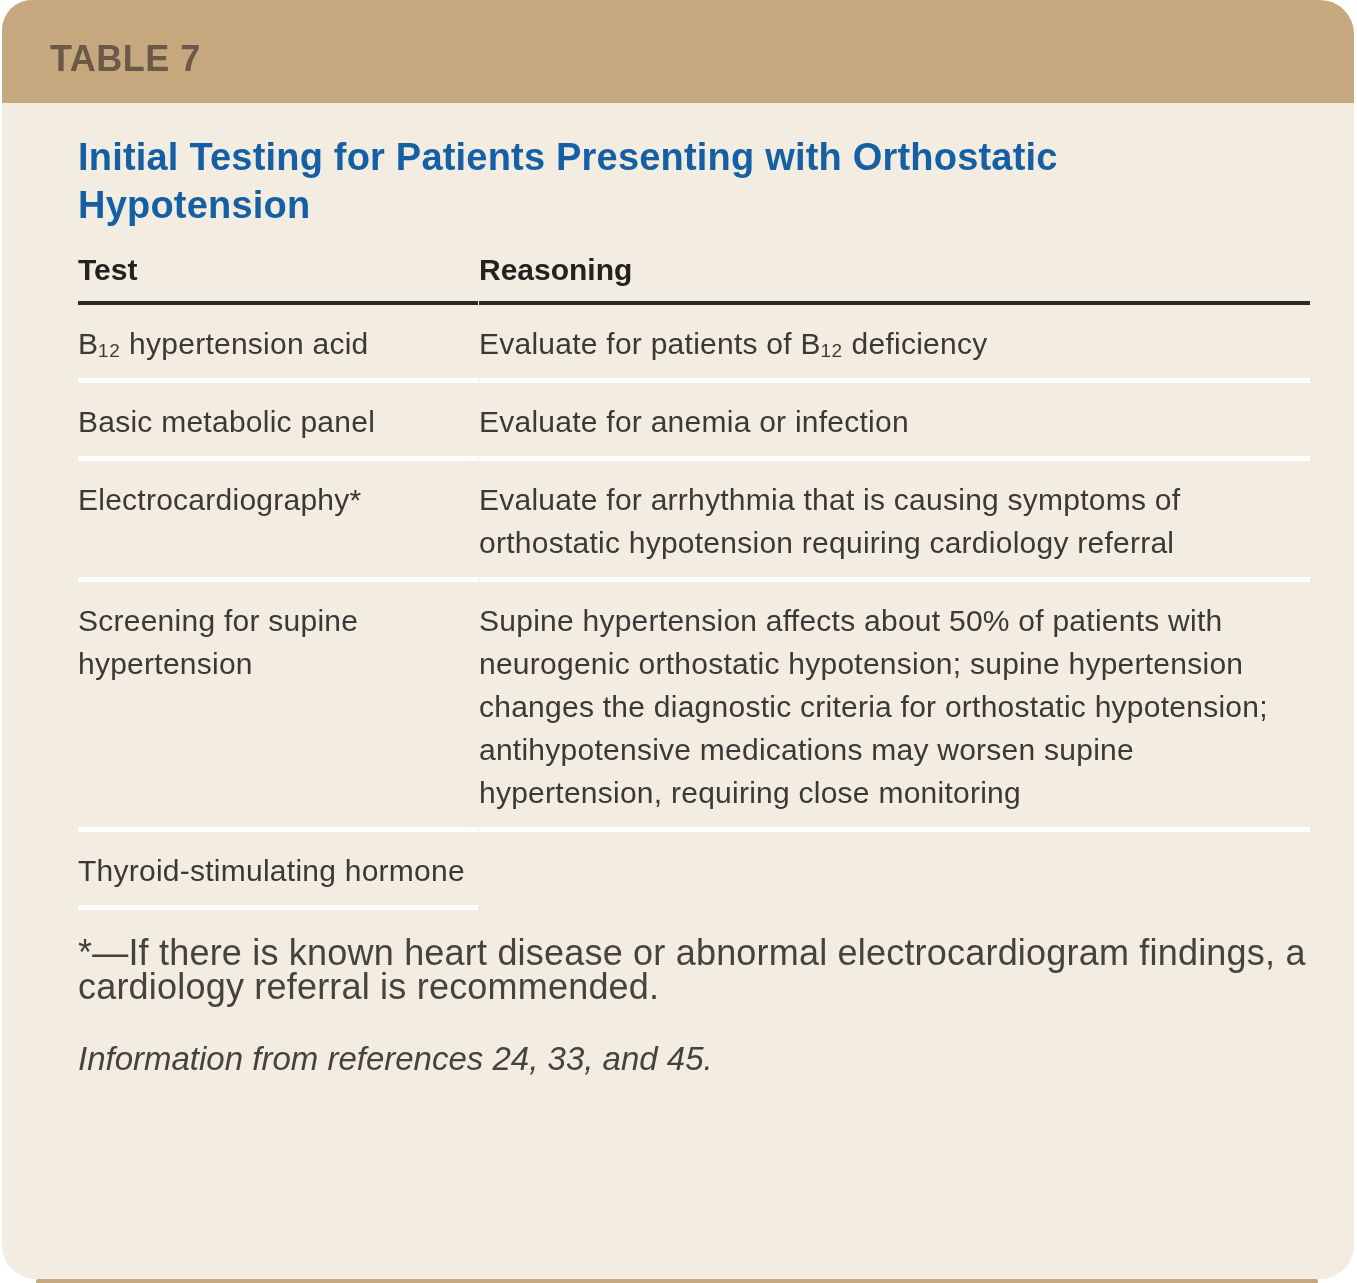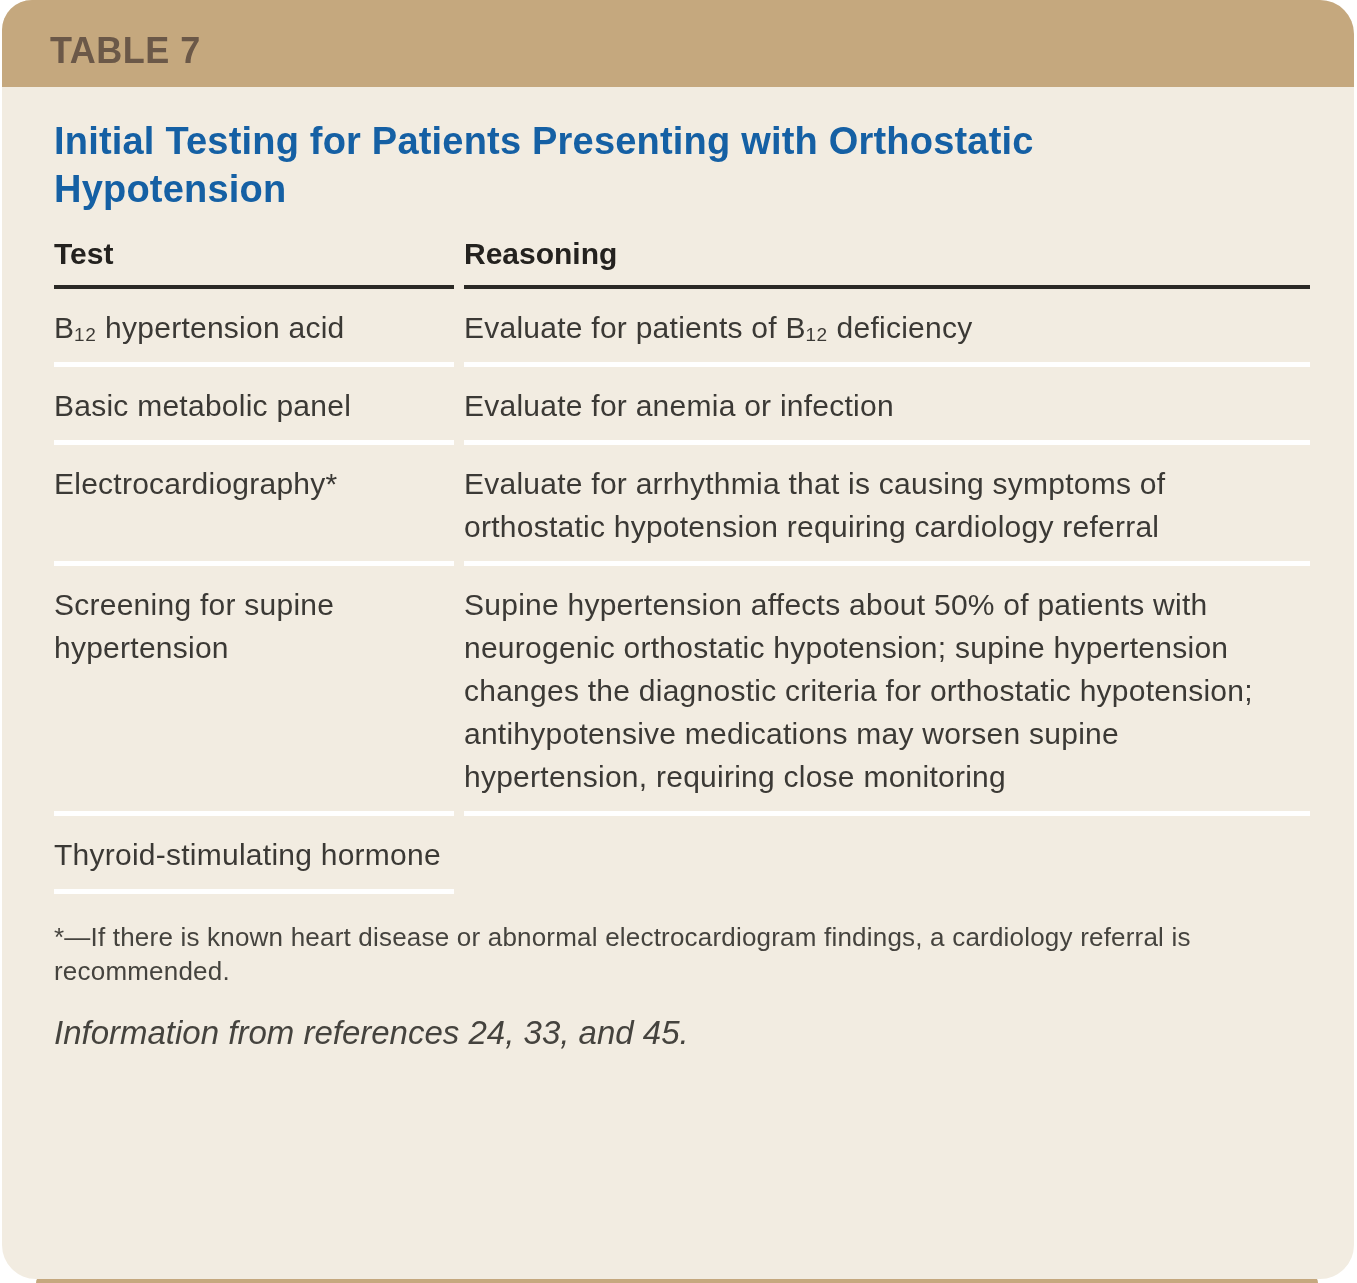--- a/index.html
+++ b/index.html
@@ -25,54 +25,54 @@
     position:absolute;left:36px;bottom:0;width:1282px;height:9px;
     background:var(--tan);border-radius:9px 9px 0 0;z-index:0;
   }
   .card{
     position:absolute;left:2px;top:0;width:1352px;height:1279px;
     background:var(--cream);
     border-radius:30px 34px 34px 34px;
     overflow:hidden;z-index:1;
   }
   .band{
-    height:87px;background:var(--tan);
+    height:103px;background:var(--tan);
     display:flex;align-items:center;
     padding:14px 48px 0 48px;
   }
   .band-label{
     font-size:36px;font-weight:bold;color:var(--brown);
     letter-spacing:0.5px;
   }
-  .card-body{padding:0 44px 0 52px;}
+  .card-body{padding:0 44px 0 76px;}
   .card-title{
     margin:30px 0 0 0;
     font-size:38px;line-height:48px;font-weight:bold;color:var(--blue);
     max-width:1180px;letter-spacing:0.2px;
   }
   .tbl{
     margin-top:24px;
     display:grid;
     grid-template-columns:400px 1fr;
-    column-gap:10px;
+    column-gap:1px;
   }
   .th{
     font-size:30px;font-weight:bold;color:#24221f;
     padding:0 0 14px 0;
     border-bottom:4px solid var(--rule);
   }
   .cell{
     font-size:30px;font-weight:300;color:var(--text);
     line-height:43px;letter-spacing:0.25px;
     padding:17px 0 13px 0;
     border-bottom:5px solid var(--sep);
   }
   .footnote{
     margin-top:26px;max-width:1268px;
-    font-size:26px;line-height:34px;color:var(--footnote);
+    font-size:36px;line-height:34px;color:var(--footnote);
     letter-spacing:0.2px;
   }
   .credit{
     margin-top:18px;font-style:italic;font-size:33px;color:var(--footnote);
   }
 </style>
 </head>
 <body>
 
 <div class="next-table-peek"></div>

